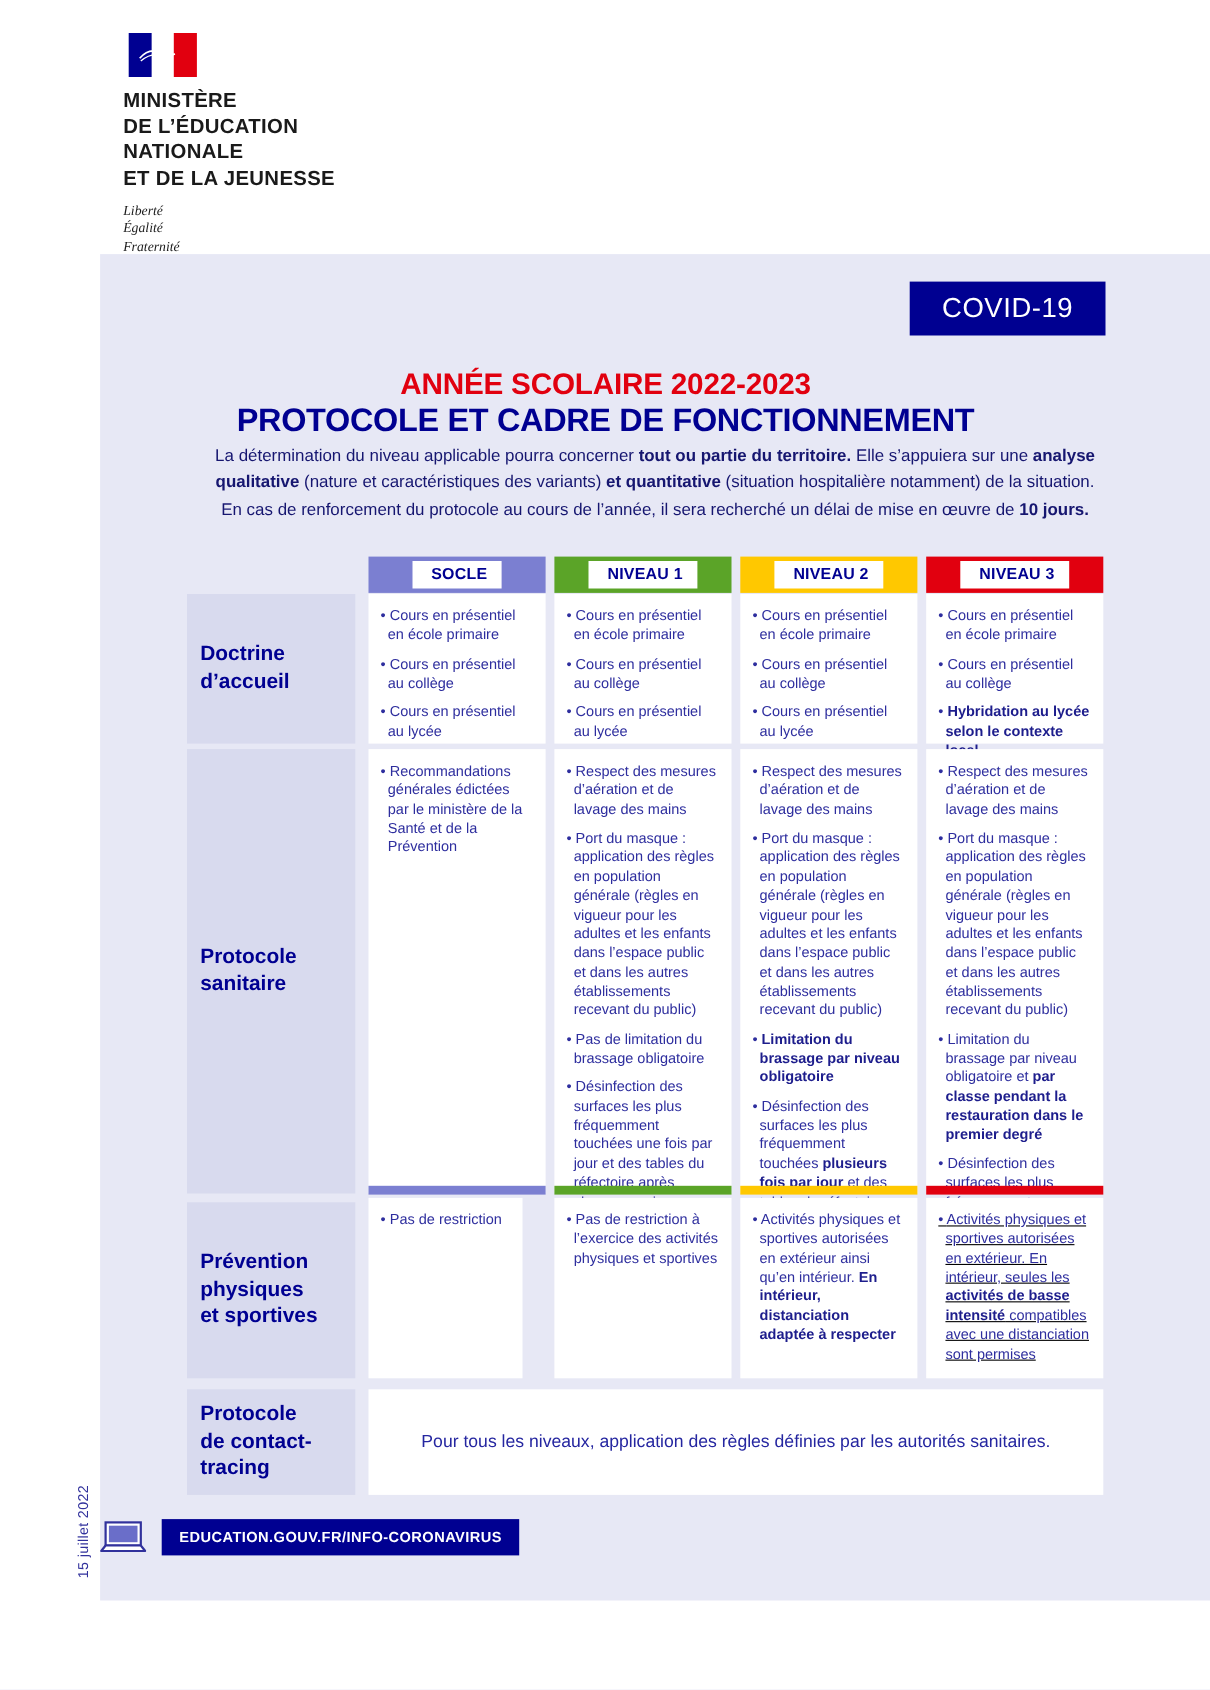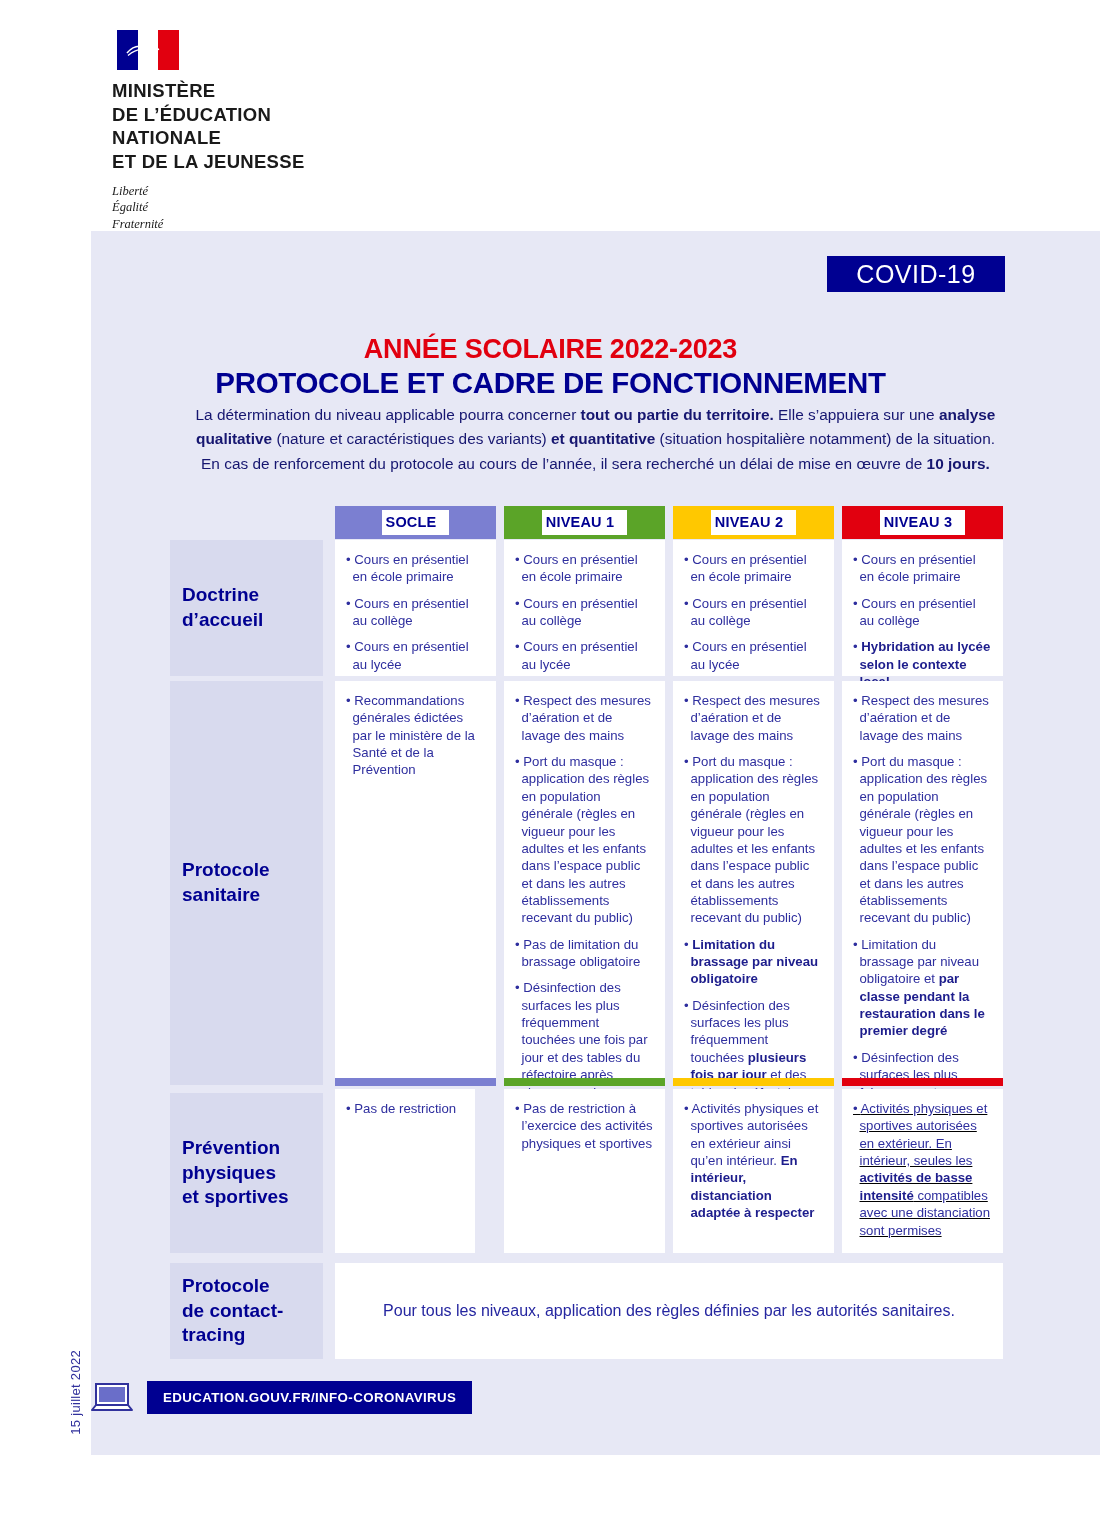--- a/index.html
+++ b/index.html
@@ -75,21 +75,21 @@
     height: 1224px;
     background: #e7e8f5;
   }
 
   
   #covid-badge {
     position: absolute;
     right: 95px;
     top: 25px;
     width: 178px;
-    height: 36px;
+    height: 49px;
     background: #000091;
     color: #ffffff;
     font-size: 25px;
     font-weight: 400;
     letter-spacing: 0.5px;
     display: flex;
     align-items: center;
     justify-content: center;
   }
 
@@ -151,21 +151,21 @@
     display: flex;
     align-items: center;
     justify-content: center;
   }
   .hdr-label {
     background: #ffffff;
     color: #000091;
     font-size: 14.5px;
     font-weight: 700;
     letter-spacing: 0.2px;
-    padding: 5px 13px 5px 4px;
+    padding: 5px 13px 5px 17px;
     line-height: 1;
   }
 
   
   .card {
     background: #ffffff;
     padding: 11px 11px 12px 11px;
   }
   .bullet {
     color: #2e2e9e;

